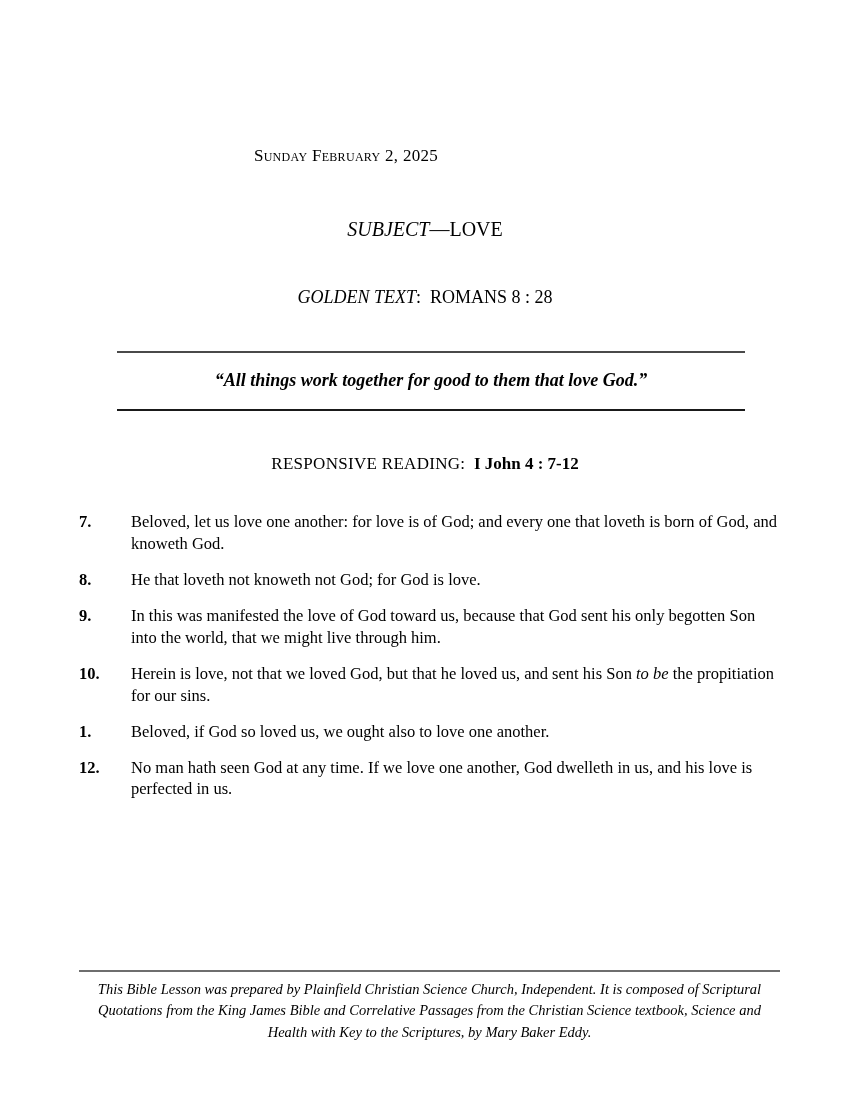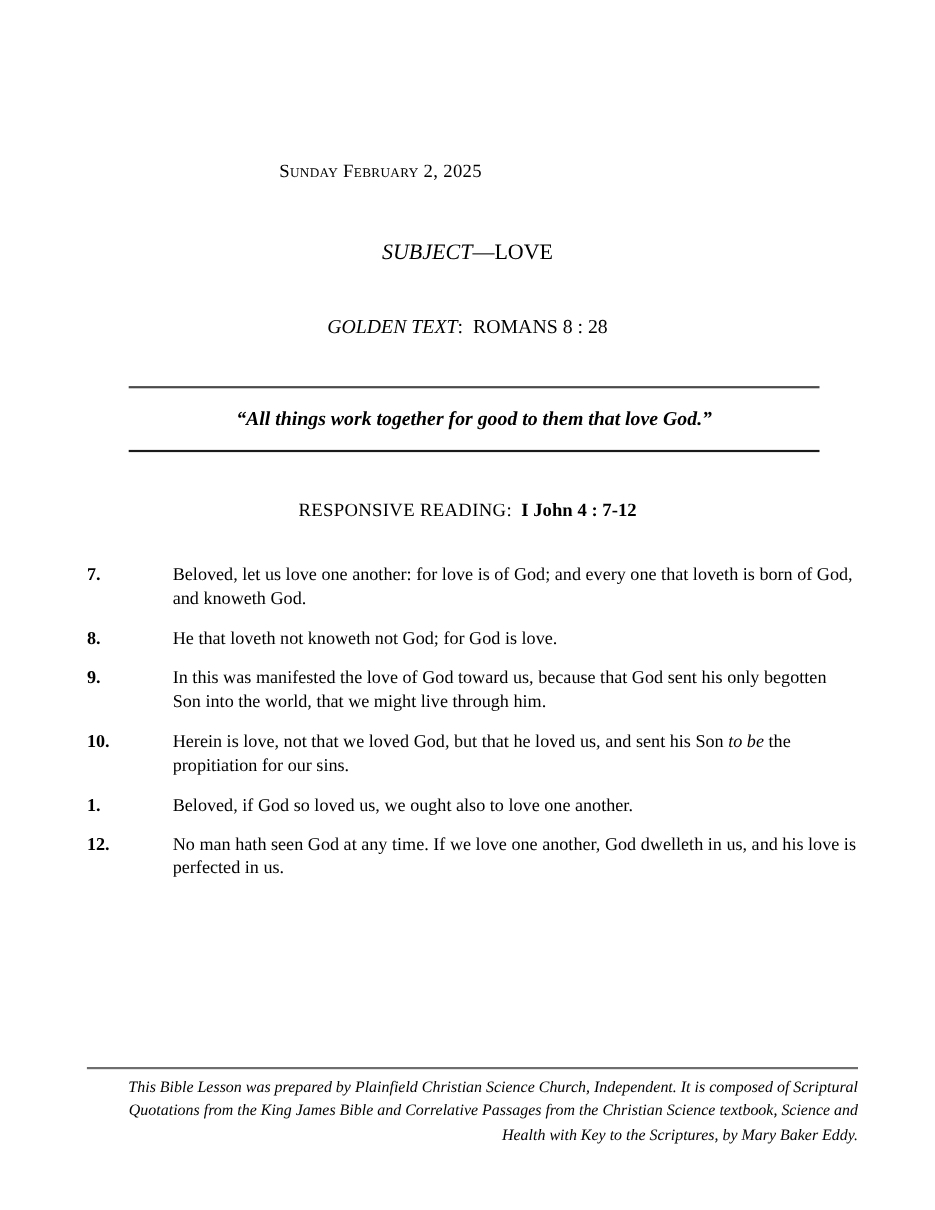--- a/index.html
+++ b/index.html
@@ -127,21 +127,20 @@
   }
   .verse-num {
     position: absolute;
     left: 0;
     top: 0;
     font-weight: bold;
     font-size: 16.5px;
   }
   .verse-text {
     display: block;
-    margin-left: 26px;
   }
   .verse-text i {
     font-style: italic;
   }
 
   
   .rule-footer {
     position: absolute;
     top: 970px;
     left: 79px;
@@ -150,21 +149,21 @@
     background: #6e6e6e;
   }
   .footer-text {
     position: absolute;
     top: 979px;
     left: 79px;
     width: 701px;
     font-size: 14.5px;
     font-style: italic;
     line-height: 1.48;
-    text-align: right;
+    text-align: center;
   }
 </style>
 </head>
 <body>
 
 <div class="page">
 
   <div class="date-line">Sunday February 2, 2025</div>
 
   <div class="subject-line">

